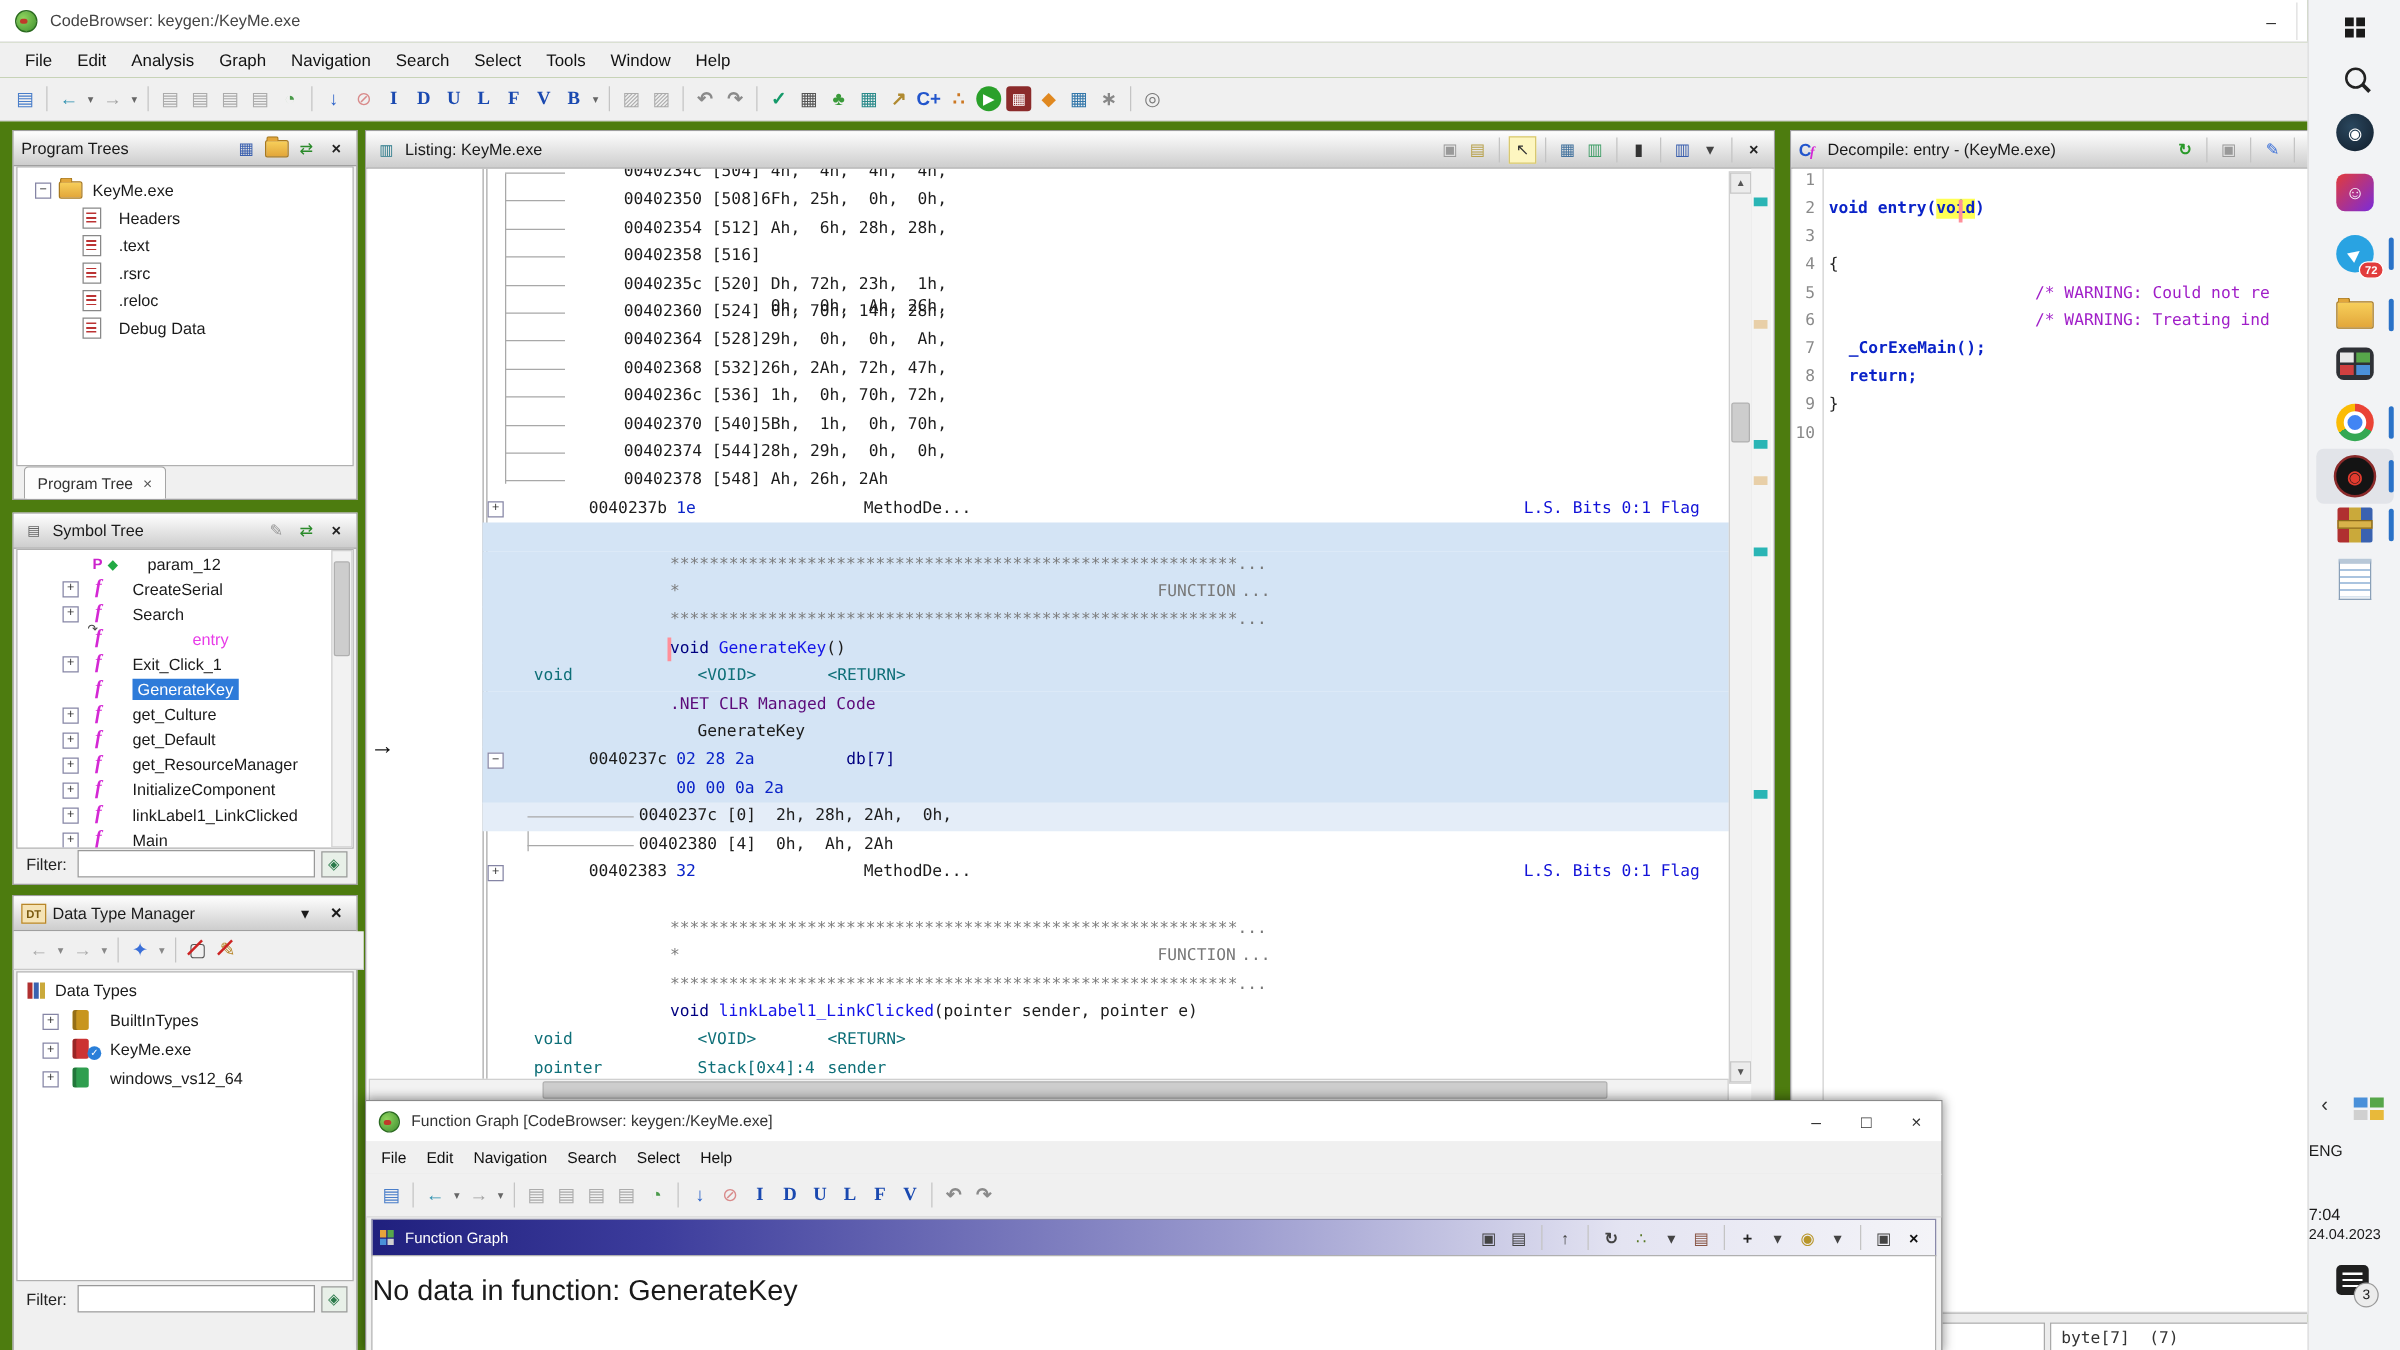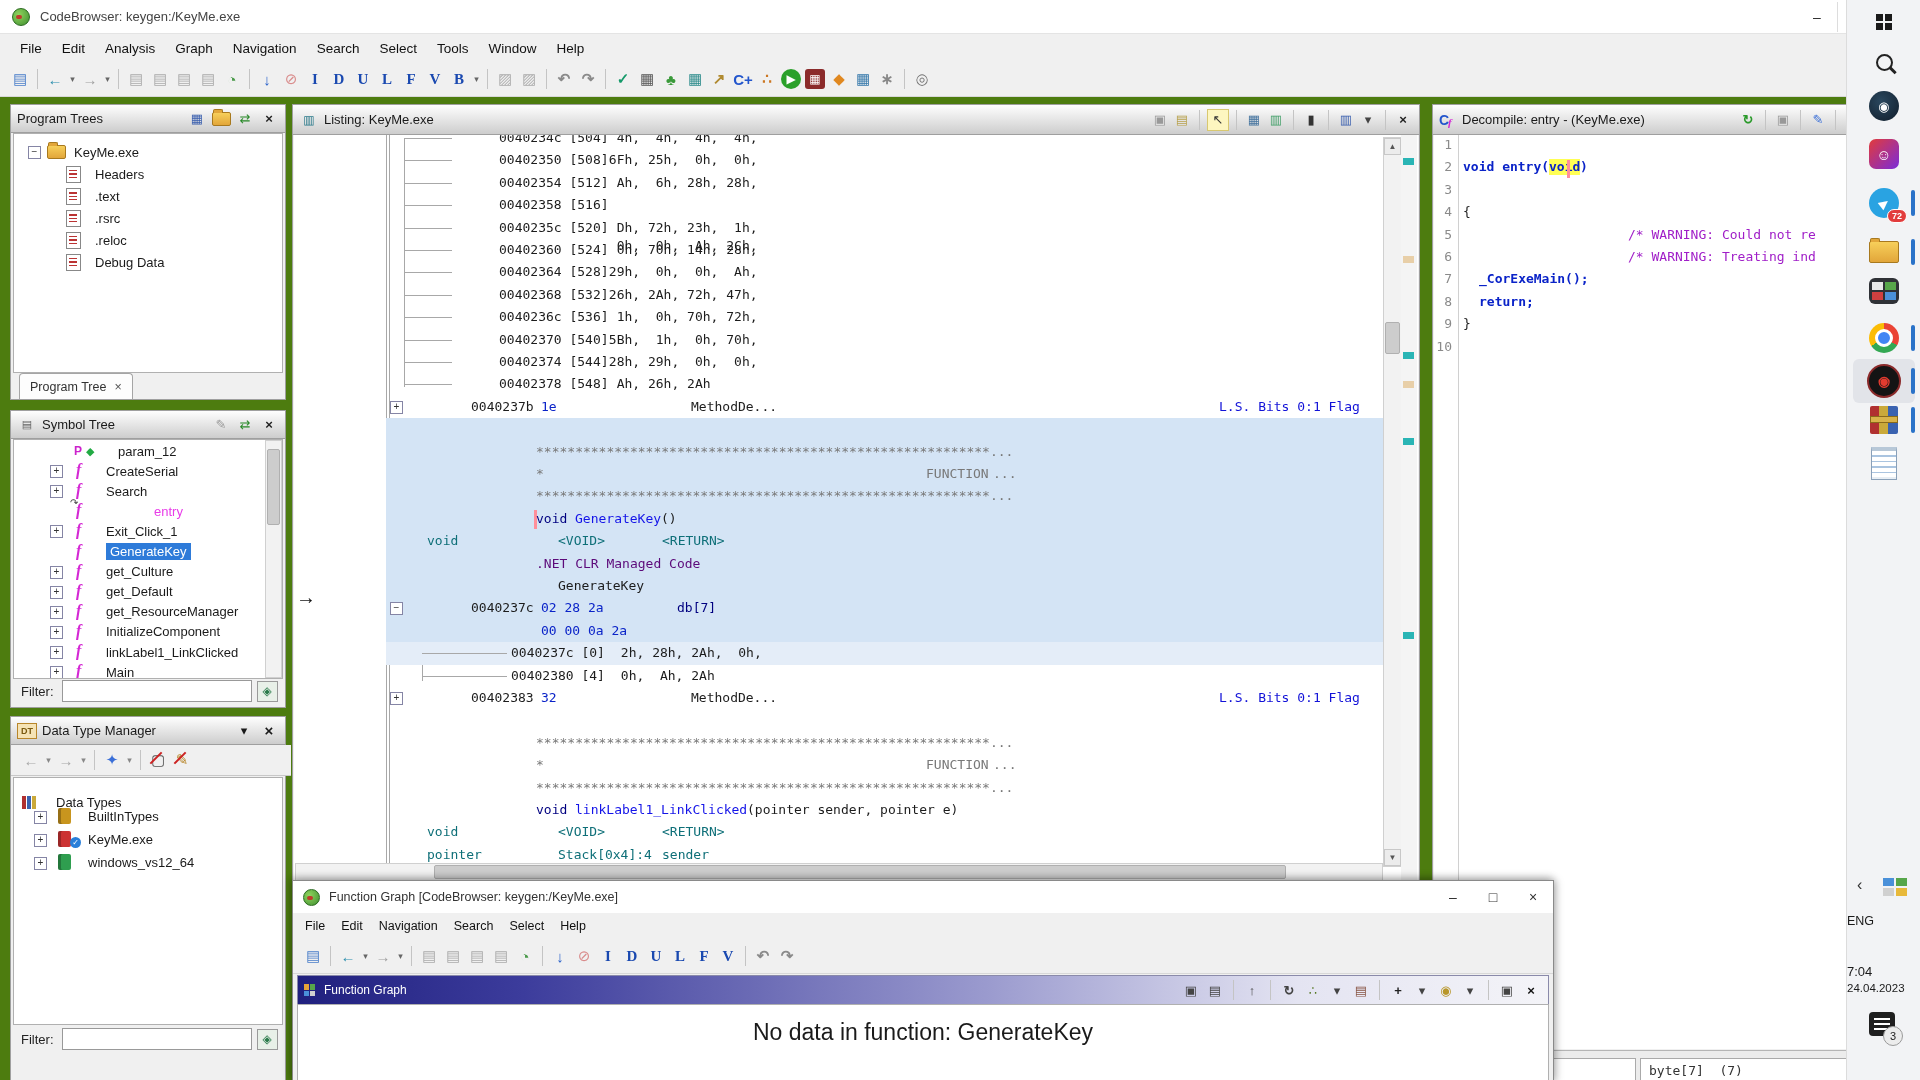--- a/index.html
+++ b/index.html
@@ -59,21 +59,21 @@
   .hl{background:#ffff55;}
   .dnum{position:absolute;width:16px;text-align:right;color:#8a8a8a;}
   
   #fgwin{position:absolute;left:292px;top:880px;width:1260px;height:200px;background:#f0f0f0;border:1px solid #8a8a8a;box-shadow:-2px -2px 8px rgba(0,0,0,.25), 2px 0 8px rgba(0,0,0,.25);z-index:50;}
   #fg-titlebar{position:absolute;left:0;top:0;right:0;height:32px;background:#ffffff;display:flex;align-items:center;}
   #fg-menubar{position:absolute;left:0;top:32px;right:0;height:26px;background:#f0f0f0;display:flex;align-items:center;padding-left:4px;border-bottom:1px solid #e0e0e0;}
   #fg-toolbar{position:absolute;left:0;top:58px;right:0;height:34px;background:#f0f0f0;display:flex;align-items:center;padding-left:8px;border-bottom:1px solid #d8d8d8;}
   #fg-phdr{position:absolute;left:4px;top:94px;right:4px;height:28px;background:linear-gradient(90deg,#20207e 0%,#3c3c9c 18%,#9a9ace 55%,#e4e4f2 80%,#f4f4f8 100%);border:1px solid #8a8aaa;display:flex;align-items:center;padding:0 6px;gap:6px;}
   #fg-phdr .ptitle{color:#fff;font-size:12px;}
   #fg-content{position:absolute;left:4px;top:123px;right:4px;bottom:0;background:#fff;border:1px solid #b0b0b0;border-bottom:none;}
-  #fg-message{position:absolute;left:0;right:0;top:14px;text-align:center;font-size:23px;color:#1a1a1a;}
+  #fg-message{position:absolute;left:0;right:0;top:14px;font-size:23px;color:#1a1a1a;}
   .fg-icon{width:22px;height:22px;display:flex;align-items:center;justify-content:center;font-size:13px;color:#333;}
   
   #taskbar{position:absolute;left:1846px;top:0;width:74px;height:1080px;background:#f2f3f5;border-left:1px solid #dcdcdc;z-index:100;}
   .tb-app{position:absolute;left:6px;width:62px;height:44px;display:flex;align-items:center;justify-content:center;}
   .tb-bar{position:absolute;right:0;width:4px;height:26px;border-radius:3px;background:#2a72c8;}
   .badge{position:absolute;background:#e23c3c;color:#fff;font-size:9px;font-weight:bold;border-radius:8px;padding:1px 4px;border:1.5px solid #fff;}
   .win-logo{display:grid;grid-template-columns:7px 7px;grid-template-rows:7px 7px;gap:2px;}
   .win-logo div{background:#1a1a1a;}
   .mag{width:13px;height:13px;border:2.5px solid #222;border-radius:50%;position:relative;}
   .mag:after{content:"";position:absolute;width:8px;height:2.5px;background:#222;transform:rotate(45deg);bottom:-3px;right:-6px;}
@@ -297,21 +297,21 @@
         <span class="tbi" style="color: rgb(168, 168, 168); font-weight: bold;">→</span>
         <span class="tbi sm" style="color: rgb(136, 136, 136);">▾</span>
         <span class="tb-sep"></span>
         <span class="tbi" style="color: rgb(58, 111, 216);">✦</span>
         <span class="tbi sm" style="color: rgb(136, 136, 136);">▾</span>
         <span class="tb-sep"></span>
         <span class="tbi" style="color: rgb(85, 85, 85);">▢<span class="slashline"></span></span>
         <span class="tbi" style="color: rgb(184, 134, 42);">✎<span class="slashline"></span></span>
       </div>
     <div class="pbody" style="left:2px;top:60px;width:268px;height:246px;" id="dtm-body">
-        <div class="trow" style="left: 8px; top: 14px; gap: 12px;">
+        <div class="trow" style="left: 8px; top: 4px;">
           <span style="display: inline-flex; gap: 1px; margin-right: 8px; align-items: flex-end;">
             <span style="width: 4px; height: 13px; background: rgb(176, 48, 48);"></span>
             <span style="width: 4px; height: 13px; background: rgb(58, 98, 176);"></span>
             <span style="width: 4px; height: 13px; background: rgb(202, 169, 58);"></span>
           </span>
           <span>Data Types</span>
         </div>
         <div class="trow" style="left: 0px; top: 28px;">
           <span class="ebox" style="left: 20px; top: 5px;">+</span>
           <span class="book" style="position: absolute; left: 44px; background: rgb(200, 149, 30);"></span>

